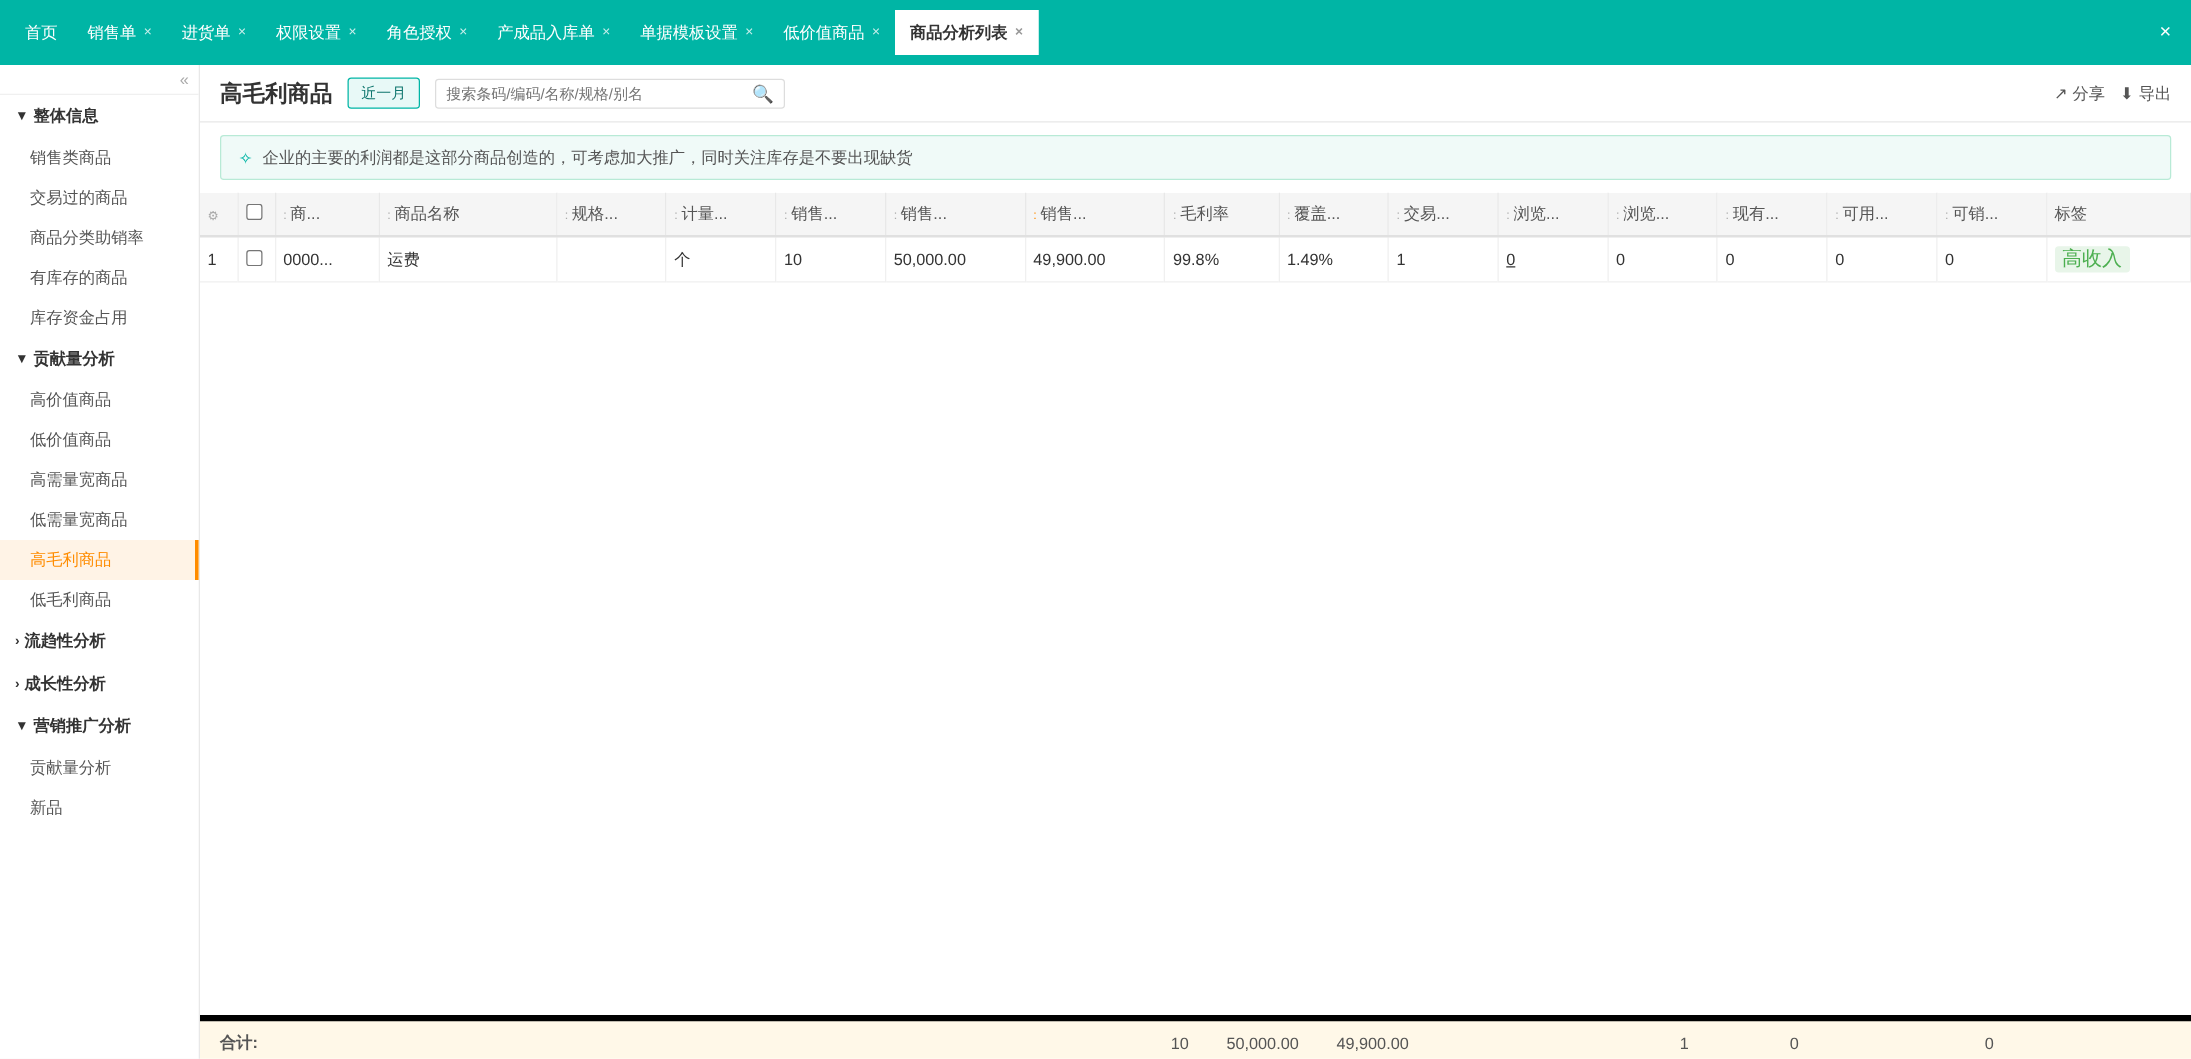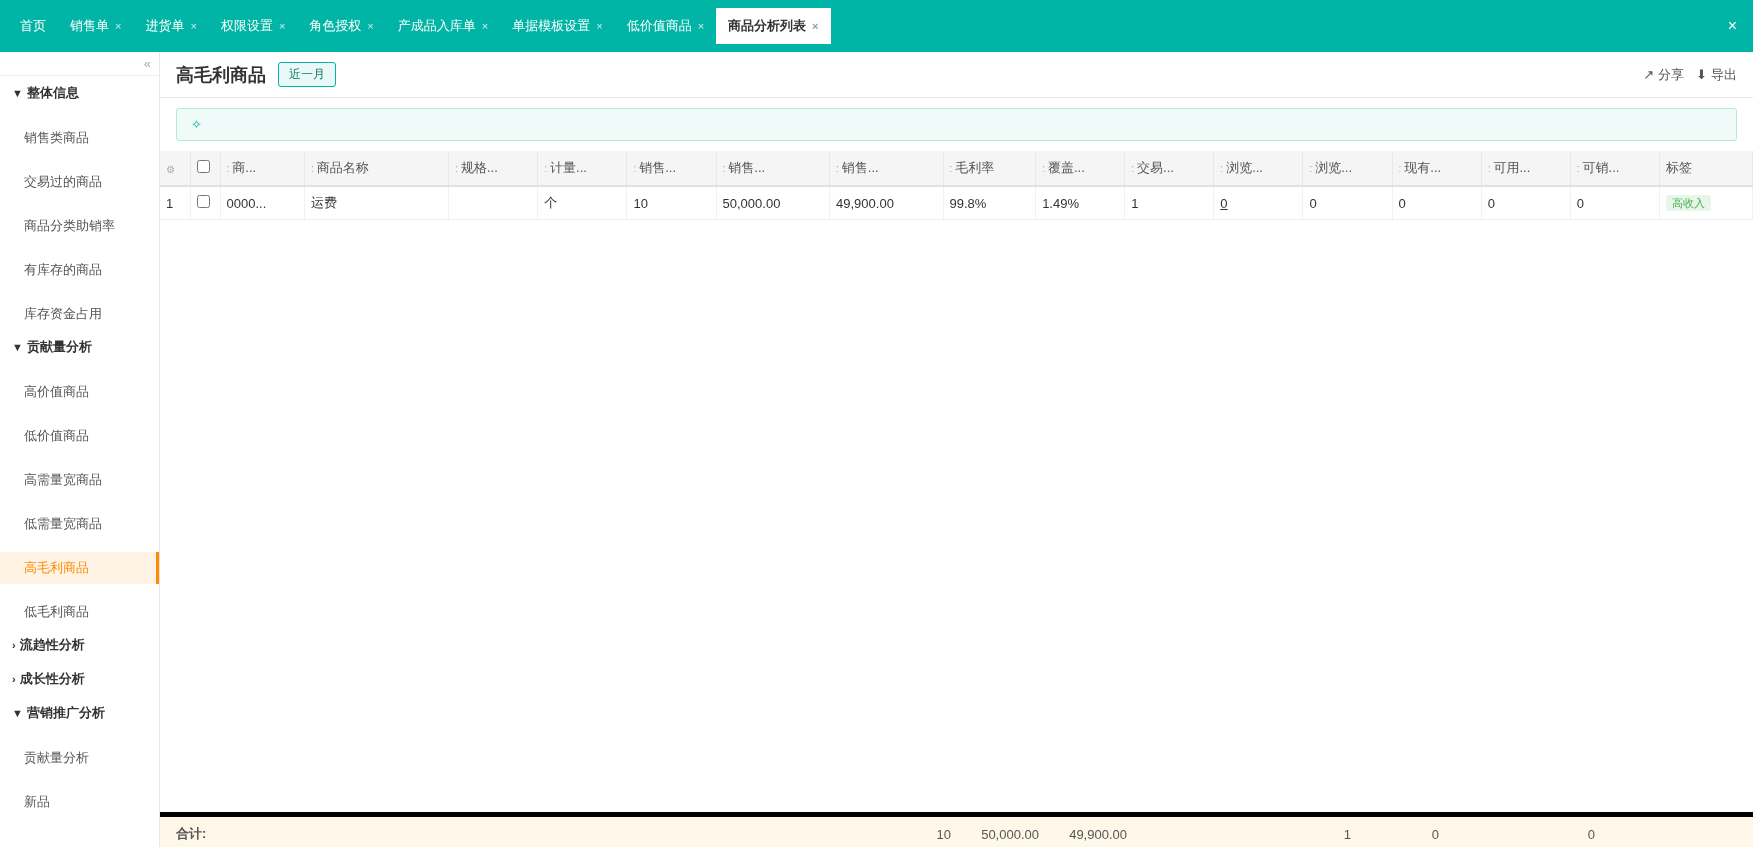--- a/index.html
+++ b/index.html
@@ -66,21 +66,20 @@
       font-weight: bold;
       font-size: 13px;
       cursor: pointer;
     }
     .sidebar-section-header .arrow { margin-right: 4px; font-size: 11px; }
     .sidebar-item {
       padding: 7px 12px 7px 24px;
       color: #555;
       cursor: pointer;
       font-size: 12px;
-      margin-top: 12px;
     }
     .sidebar-item.active {
       background: #fff3e6;
       color: #ff8c00;
       border-right: 3px solid #ff8c00;
     }
 
     
     .content-area {
       flex: 1;
@@ -195,21 +194,21 @@
       padding: 7px 6px;
       color: #333;
       border-right: 1px solid #f0f0f0;
       white-space: nowrap;
     }
     .badge-high-income {
       background: #e8f5e9;
       color: #4caf50;
       padding: 2px 6px;
       border-radius: 3px;
-      font-size: 11px;
+      font-size: 16px;
     }
     .underline { text-decoration: underline; cursor: pointer; }
 
     
     .footer-bar {
       background: #fff8e8;
       border-top: 5px solid #000000;
       padding: 8px 16px;
       display: flex;
       align-items: center;
@@ -355,34 +354,39 @@
     <div class="sidebar-item">
       <span>新品</span>
     </div>
   </div>
 
   <div class="content-area">
 
     <div class="content-header">
       <span class="content-title">高毛利商品</span>
       <button class="filter-btn">近一月</button>
+      <div class="search-box">
+        <input type="text" placeholder="搜索条码/编码/名称/规格/别名" style="">
+        <span class="search-icon">🔍</span>
+      </div>
       <div class="header-actions">
         <div class="action-btn">
           <span>↗</span>
           <span>分享</span>
         </div>
         <div class="action-btn">
           <span>⬇</span>
           <span>导出</span>
         </div>
       </div>
     </div>
 
     <div class="info-banner">
       <span class="info-icon">✧</span>
+      <span>企业的主要的利润都是这部分商品创造的，可考虑加大推广，同时关注库存是不要出现缺货</span>
     </div>
 
     <div class="table-container">
       <table>
         <thead>
           <tr>
             <th style="width:30px"><span class="col-icon">⚙</span></th>
             <th style="width:30px"><input type="checkbox" style=""></th>
             <th><span class="col-icon">:</span><span>商...</span></th>
             <th style="min-width:90px"><span class="col-icon">:</span><span>商品名称</span></th>

